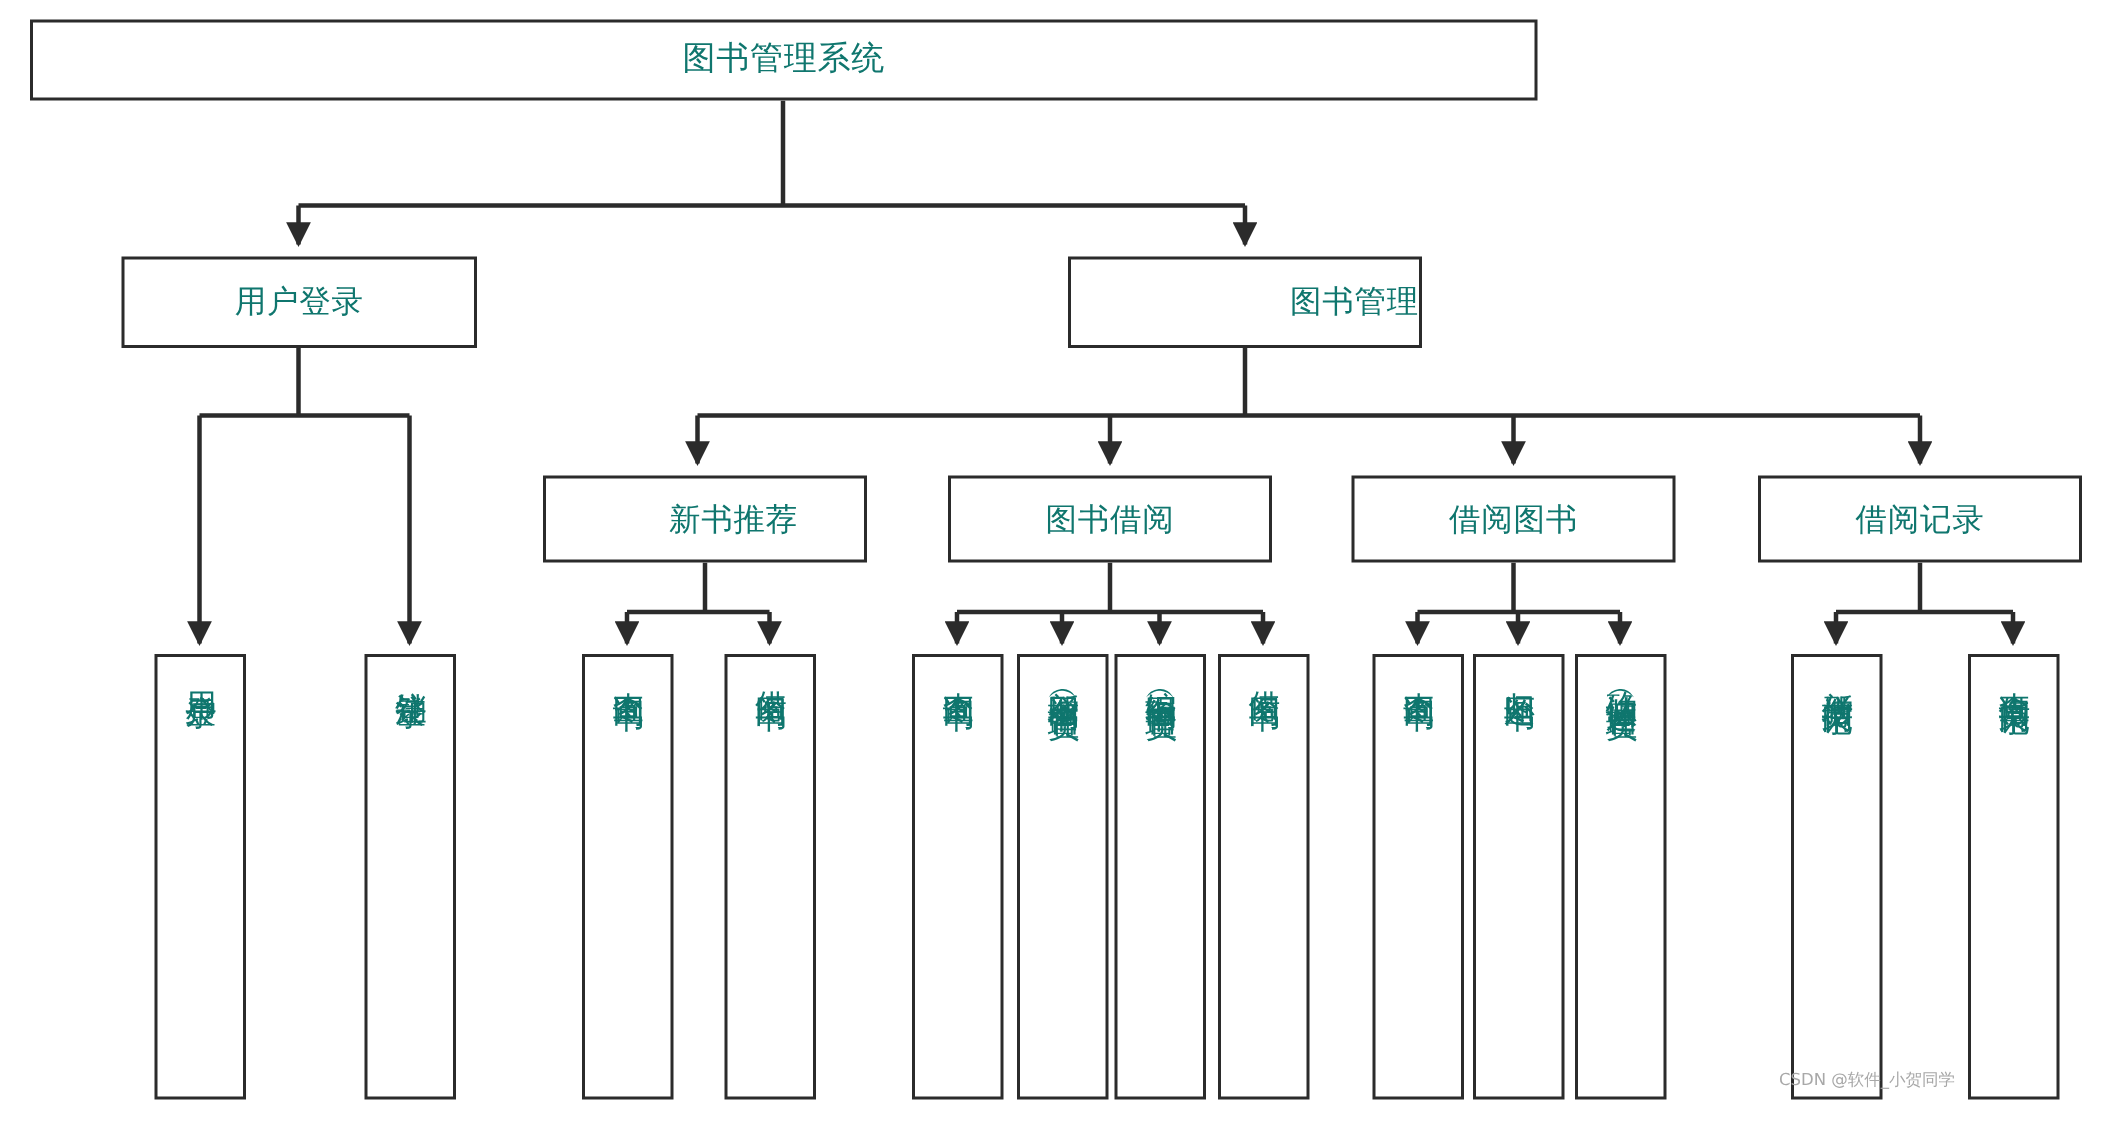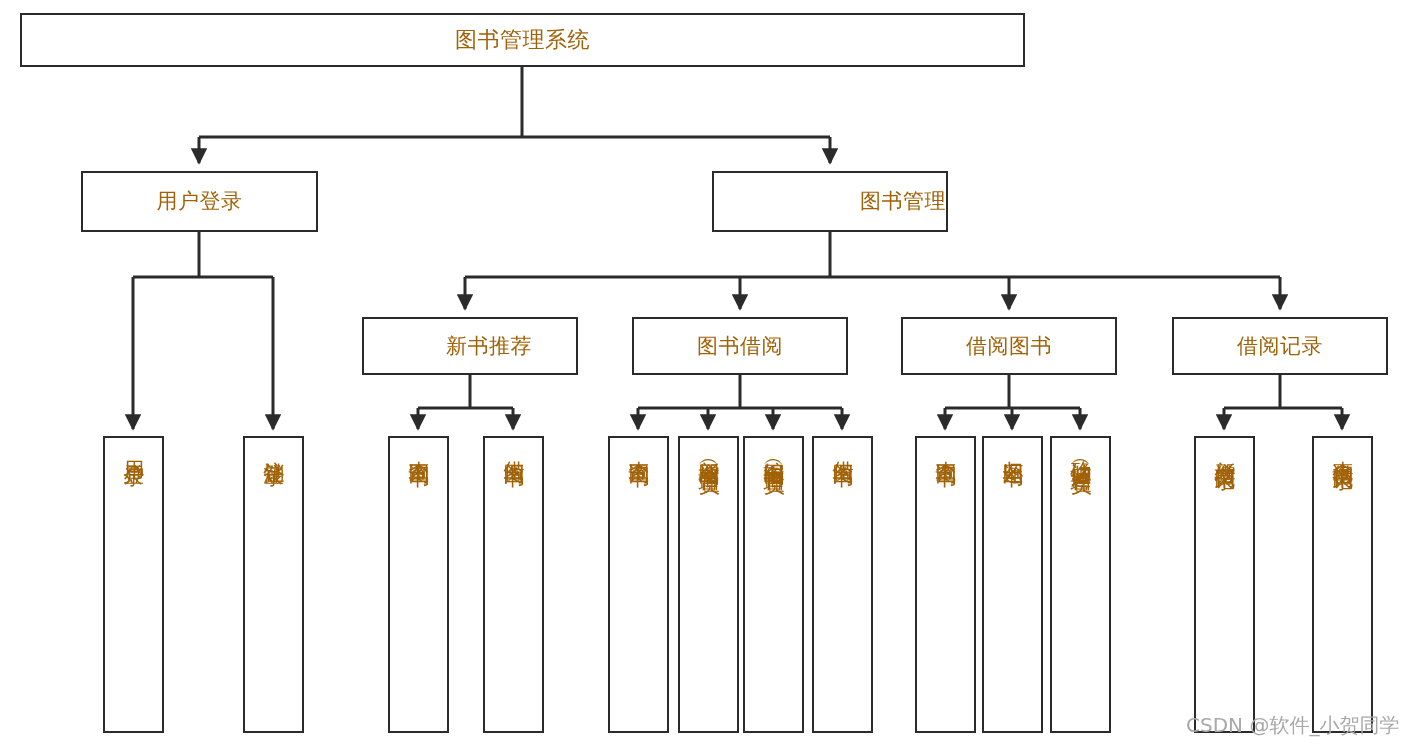--- a/index.html
+++ b/index.html
@@ -30,21 +30,21 @@
     box-sizing: border-box;
     background: #ffffff;
     border: 2px solid #2b2b2b;
     display: flex;
     align-items: center;
     justify-content: center;
     z-index: 3;
   }
   .node-label {
     font-size: 21px;
-    color: #a16207;
+    color: #0f766e;
     line-height: 1.15;
     letter-spacing: 0.5px;
     white-space: nowrap;
   }
   .node.root .node-label { font-size: 22px; }
   .node.leaf {
     padding: 6px 2px;
     align-items: flex-start;
     justify-content: center;
   }
@@ -53,21 +53,21 @@
     text-orientation: upright;
     font-size: 21px;
     line-height: 1.28;
     letter-spacing: 2px;
     white-space: normal;
   }
   .watermark {
     position: absolute;
     left: 1186px;
     top: 712px;
-    font-size: 20px;
+    font-size: 11px;
     color: #a8a8a8;
     white-space: nowrap;
     z-index: 6;
     pointer-events: none;
   }
 </style>
 </head>
 <body>
 
 <div id="diagram-canvas">

